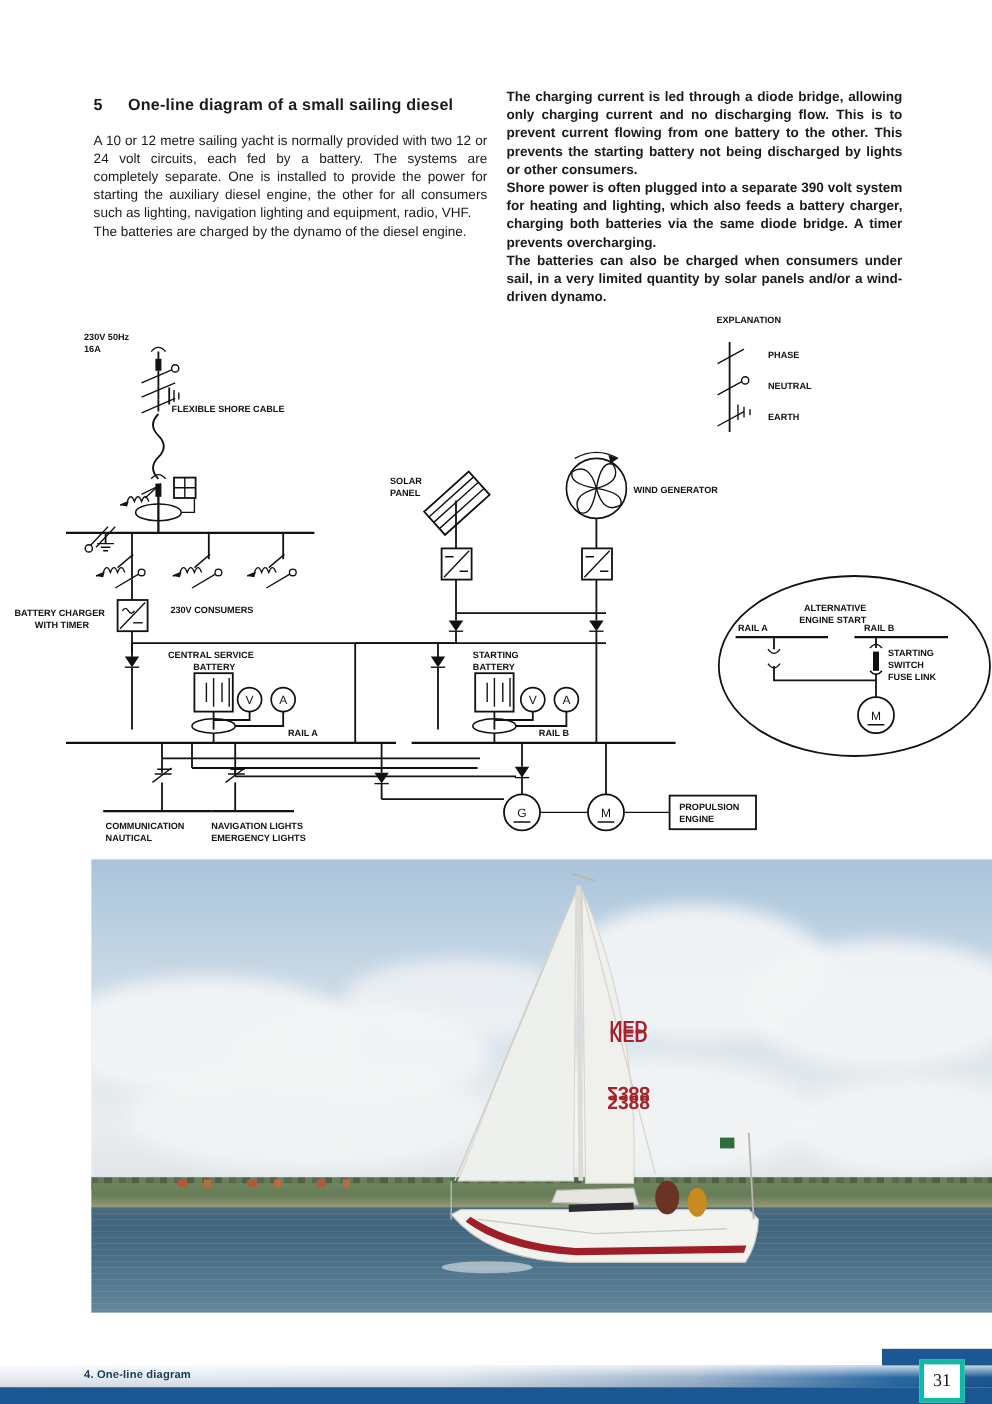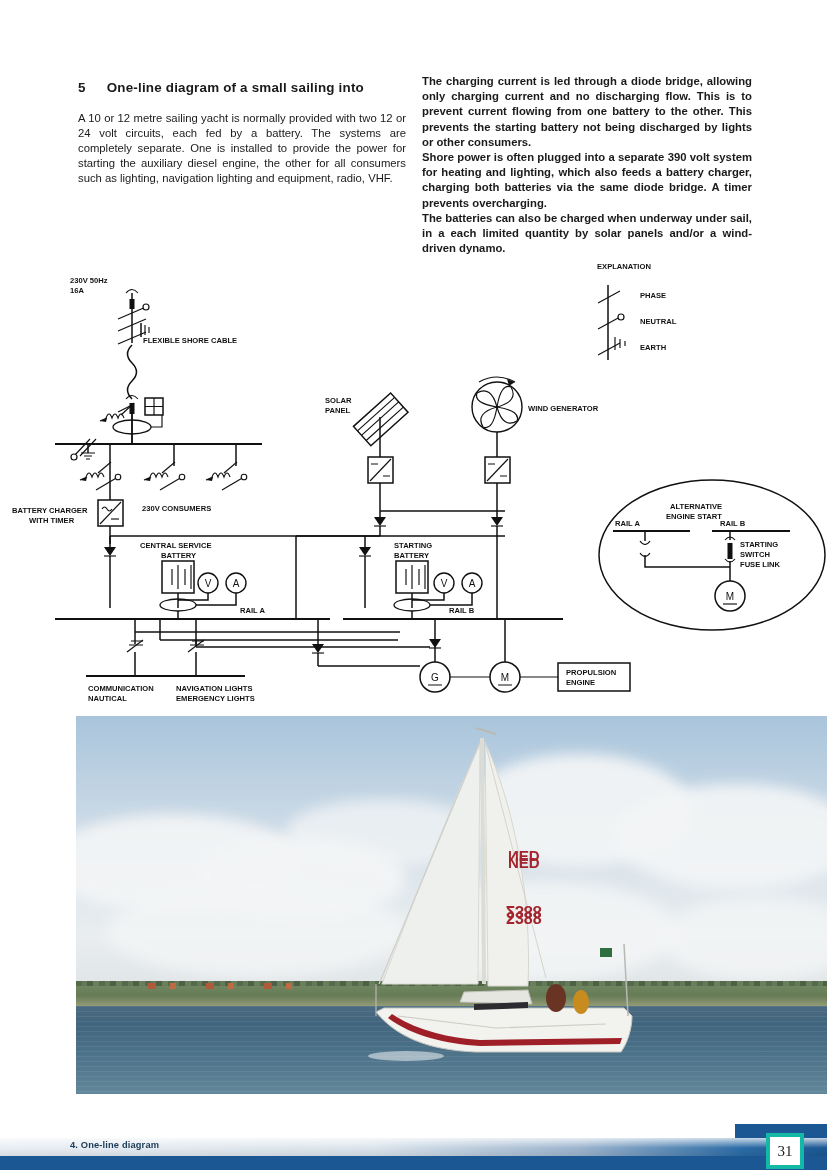--- a/index.html
+++ b/index.html
@@ -62,29 +62,30 @@
     font-family:"Liberation Serif",serif;font-size:15px;color:#1a1a1a;text-align:center;}
 </style>
 </head>
 <body>
 
 <div class="page">
 
   <div class="col col-left">
     <h1 class="sect">
       <span class="num">5</span>
-      <span class="ttl">One-line diagram of a small sailing into</span>
+      <span class="ttl">One-line diagram of a small sailing diesel</span>
     </h1>
     <p>A 10 or 12 metre sailing yacht is normally provided with two 12 or 24 volt circuits, each fed by a battery. The systems are completely separate. One is installed to provide the power for starting the auxiliary diesel engine, the other for all consumers such as lighting, navigation lighting and equipment, radio, VHF.</p>
+    <p>The batteries are charged by the dynamo of the diesel engine.</p>
   </div>
 
   <div class="col col-right">
     <p>The charging current is led through a diode bridge, allowing only charging current and no discharging flow. This is to prevent current flowing from one battery to the other. This prevents the starting battery not being discharged by lights or other consumers.</p>
     <p>Shore power is often plugged into a separate 390 volt system for heating and lighting, which also feeds a battery charger, charging both batteries via the same diode bridge. A timer prevents overcharging.</p>
-    <p>The batteries can also be charged when underway under sail, in a each limited quantity by solar panels and/or a wind-driven dynamo.</p>
+    <p>The batteries can also be charged when consumers under sail, in a very limited quantity by solar panels and/or a wind-driven dynamo.</p>
   </div>
 
   <div class="diagram">
   <svg width="827" height="460" viewBox="0 0 827 460" xmlns="http://www.w3.org/2000/svg">
     <defs>
       <style>
         .ln{stroke:#111;stroke-width:1.5;fill:none;}
         .lnt{stroke:#111;stroke-width:1.15;fill:none;}
         .bus{stroke:#111;stroke-width:1.9;fill:none;}
         .box{stroke:#111;stroke-width:1.5;fill:#fff;}

